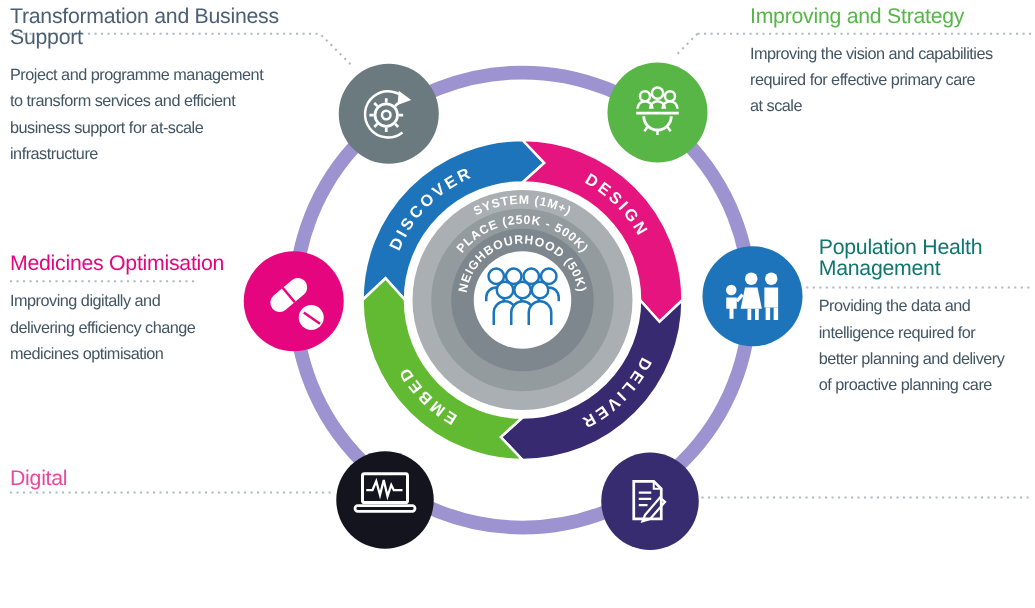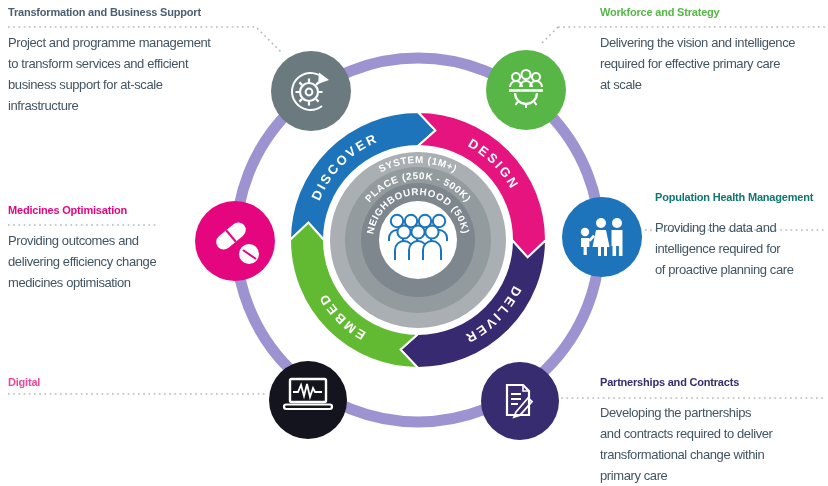--- a/index.html
+++ b/index.html
@@ -1,20 +1,20 @@
 <!DOCTYPE html>
 <html><head>
 <meta charset="utf-8">
 <style>
   html,body{margin:0;padding:0;background:#fff;}
   .canvas{position:relative;width:828px;height:486px;background:#fff;overflow:hidden;
           font-family:"Liberation Sans",sans-serif;}
   .stage{position:absolute;left:0;top:0;width:828px;height:486px;}
   .tblock{position:absolute;}
-  .tblock h3{margin:0 0 11px 0;font-size:11px;letter-spacing:-0.2px;line-height:17px;font-weight:bold;}
+  .tblock h3{margin:0 0 11px 0;font-size:17px;letter-spacing:-0.2px;line-height:17px;font-weight:normal;}
   .tblock .bodyline{font-size:13px;letter-spacing:-0.4px;line-height:21px;color:#425563;white-space:nowrap;}
   .h-transformation{color:#4a5f72}
   .h-workforce{color:#55b747}
   .h-medicines{color:#e5067f}
   .h-population{color:#0f766e}
   .h-digital{color:#ec4899}
   .h-partnerships{color:#362c6f}
   svg text{font-family:"Liberation Sans",sans-serif;font-weight:bold;}
   .bandlabel{font-size:9.8px;letter-spacing:0.7px;fill:#ffffff;}
   .cyclelabel{font-size:13px;letter-spacing:2.4px;fill:#ffffff;}
@@ -171,53 +171,45 @@
     <h3 class="h-transformation">Transformation and Business Support</h3>
     <div>
       <div class="bodyline">Project and programme management</div>
       <div class="bodyline">to transform services and efficient</div>
       <div class="bodyline">business support for at-scale</div>
       <div class="bodyline">infrastructure</div>
     </div>
   </div>
 
   <div class="tblock" style="left:600px;top:4px;width:228px">
-    <h3 class="h-workforce">Workforce and Strategy</h3>
-    <div>
-      <div class="bodyline">Delivering the vision and intelligence</div>
+    <h3 class="h-workforce">Improving and Strategy</h3>
+    <div>
+      <div class="bodyline">Improving the vision and capabilities</div>
       <div class="bodyline">required for effective primary care</div>
       <div class="bodyline">at scale</div>
     </div>
   </div>
 
   <div class="tblock" style="left:8px;top:202px;width:210px">
     <h3 class="h-medicines">Medicines Optimisation</h3>
     <div>
-      <div class="bodyline">Providing outcomes and</div>
+      <div class="bodyline">Improving digitally and</div>
       <div class="bodyline">delivering efficiency change</div>
       <div class="bodyline">medicines optimisation</div>
     </div>
   </div>
 
   <div class="tblock" style="left:655px;top:189px;width:173px">
     <h3 class="h-population">Population Health Management</h3>
     <div>
       <div class="bodyline">Providing the data and</div>
       <div class="bodyline">intelligence required for</div>
+      <div class="bodyline">better planning and delivery</div>
       <div class="bodyline">of proactive planning care</div>
     </div>
   </div>
 
   <div class="tblock" style="left:8px;top:374px;width:272px">
     <h3 class="h-digital">Digital</h3>
   </div>
 
-  <div class="tblock" style="left:600px;top:374px;width:228px">
-    <h3 class="h-partnerships">Partnerships and Contracts</h3>
-    <div>
-      <div class="bodyline">Developing the partnerships</div>
-      <div class="bodyline">and contracts required to deliver</div>
-      <div class="bodyline">transformational change within</div>
-      <div class="bodyline">primary care</div>
-    </div>
-  </div>
 
 </div>
 
 </body></html>

